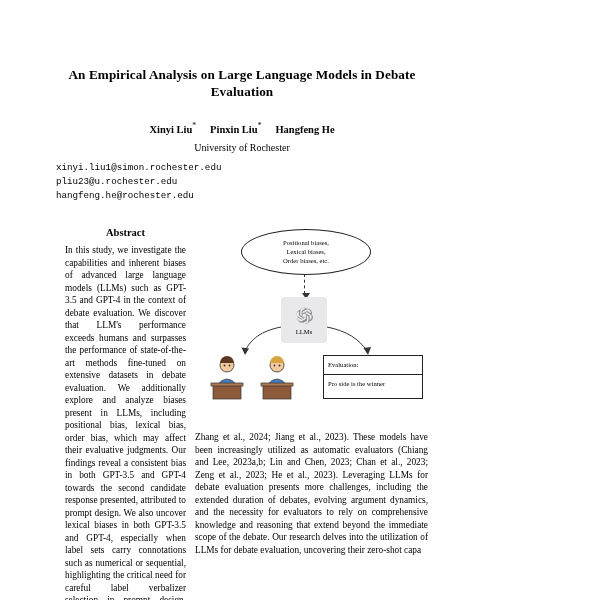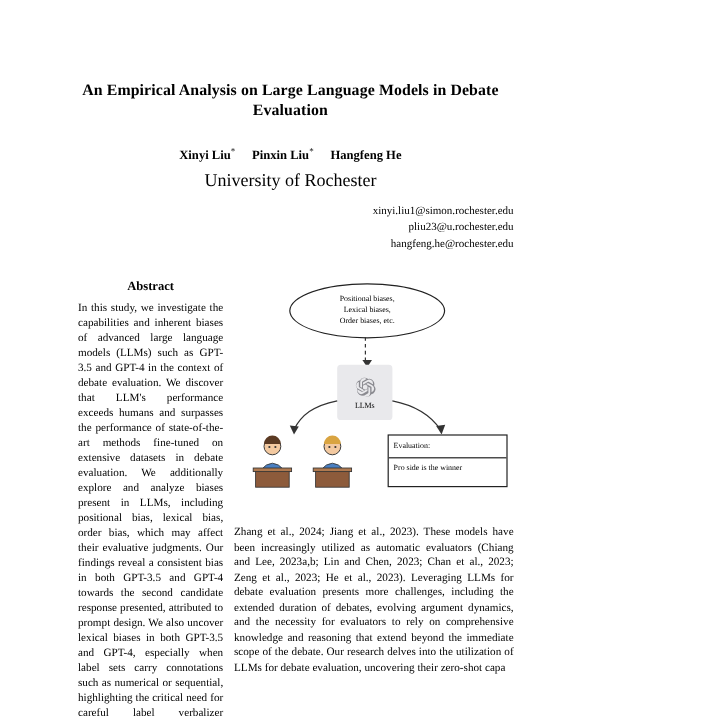--- a/index.html
+++ b/index.html
@@ -43,26 +43,26 @@
   .authors .sep {
     display: inline-block;
     width: 14px;
   }
   .sup {
     font-size: 7.5px;
     vertical-align: super;
   }
   .affil {
     text-align: center;
-    font-size: 15px;
+    font-size: 10px;
     margin-top: 4px;
   }
   .emails {
-    text-align: right;
-    font-family: Liberation Serif, serif;
+    text-align: left;
+    font-family: Liberation Mono, monospace;
     font-size: 9.2px;
     line-height: 1.55;
     margin-top: 8px;
   }
   .columns {
     display: flex;
     margin-top: 24px;
   }
   .col {
     width: 233px;

